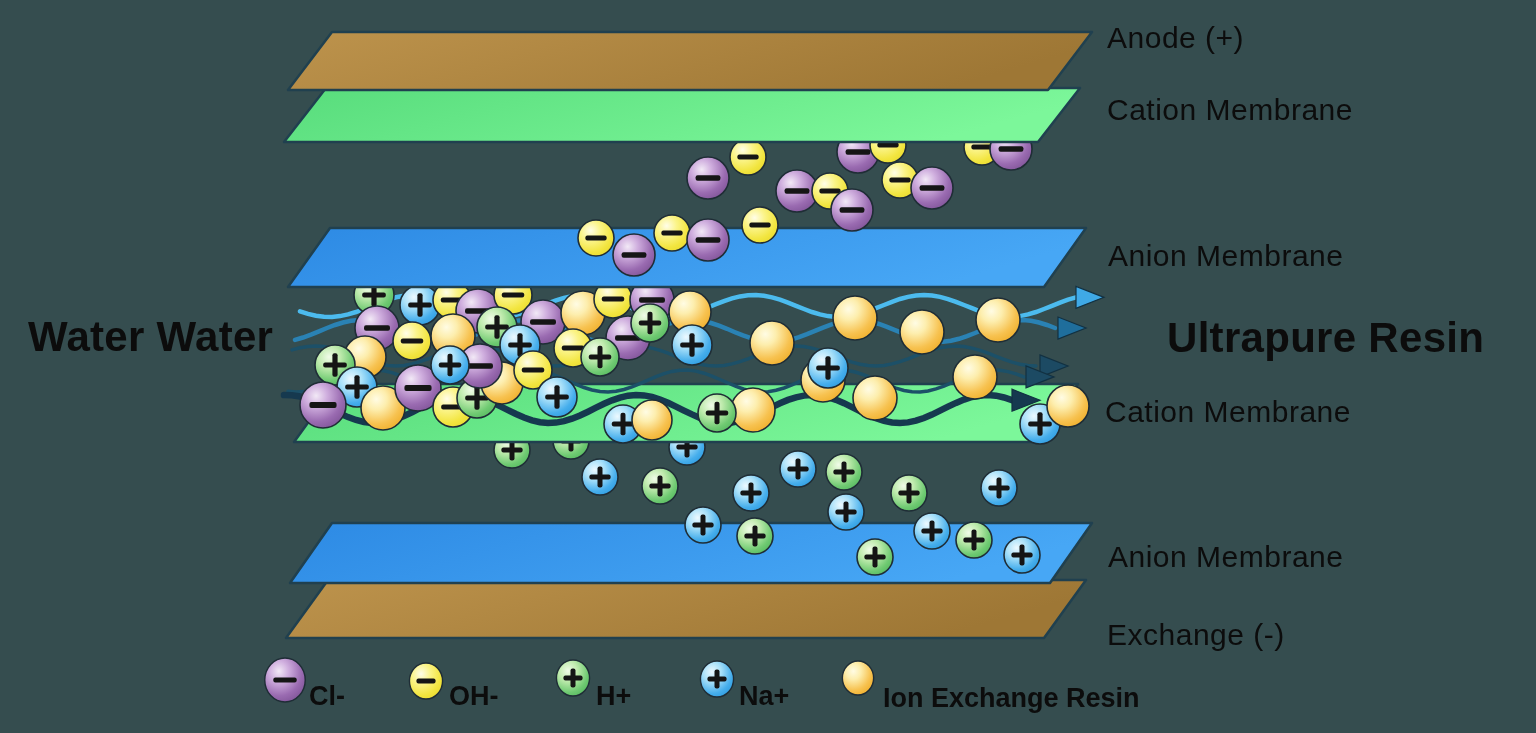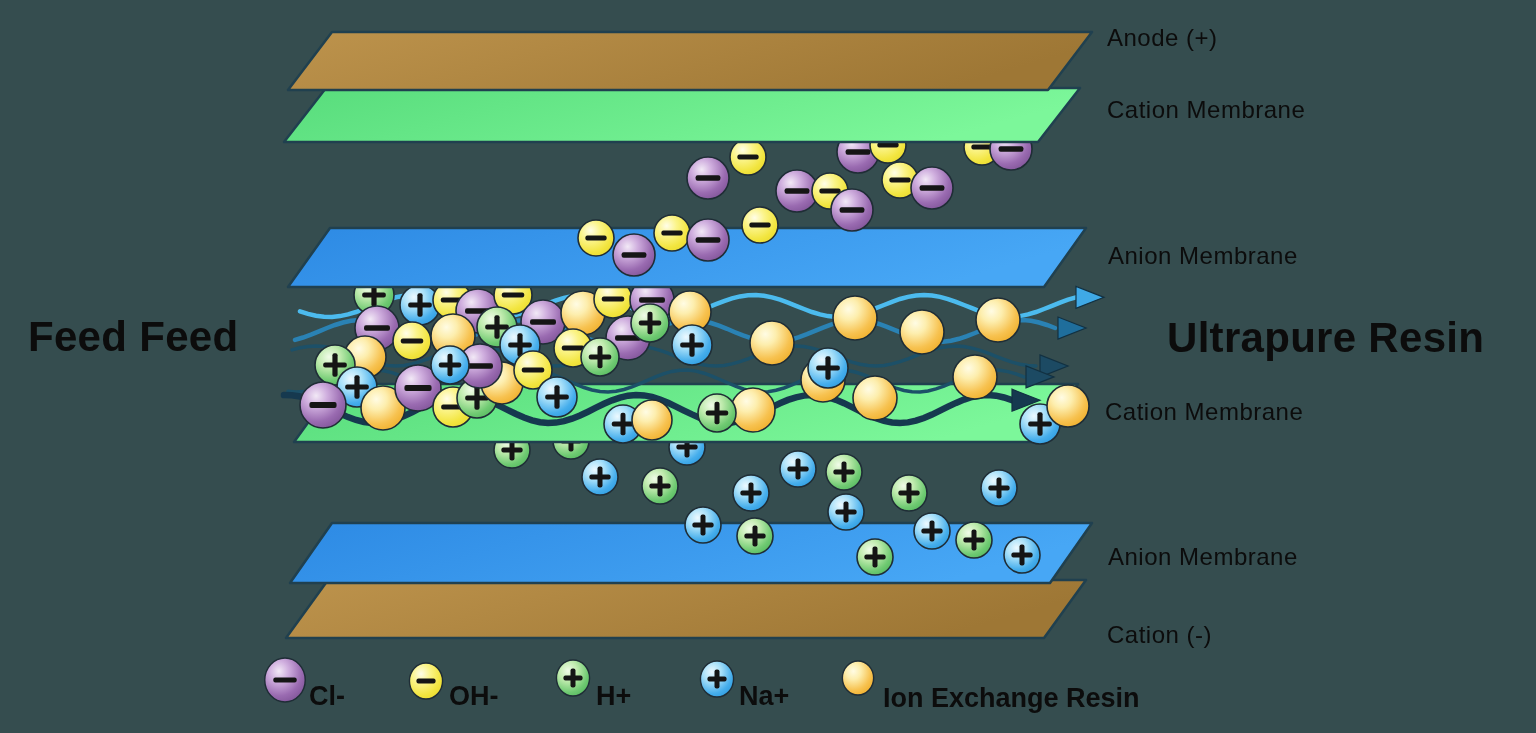--- a/index.html
+++ b/index.html
@@ -6,21 +6,21 @@
   body{
     width:1536px;height:733px;position:relative;overflow:hidden;
     background:#354d4f;
     font-family:"Liberation Sans", sans-serif;
   }
   #scene{position:absolute;left:0;top:0;}
   .lbl{
     position:absolute;transform:translateY(-50%);
     white-space:nowrap;color:#0c0c0c;line-height:1;
   }
-  .lbl-reg{font-size:24px;font-weight:500;letter-spacing:.5px;text-align:center;}
+  .lbl-reg{font-size:30px;font-weight:500;letter-spacing:.5px;text-align:center;}
   .lbl-big{font-size:42px;font-weight:800;letter-spacing:.3px;}
 </style>
 </head>
 <body>
 
 <svg id="scene" width="1536" height="733" viewBox="0 0 1536 733">
     <defs>
       <radialGradient id="g-cl" cx="35%" cy="30%" r="80%">
         <stop offset="0%" stop-color="#f2e9f6"></stop>
         <stop offset="30%" stop-color="#cfaede"></stop>
@@ -438,20 +438,20 @@
       <rect x="707.442" y="676.5" width="19.116" height="5" rx="2" fill="#151515"></rect>
       <rect x="714.5" y="669.442" width="5" height="19.116" rx="2" fill="#151515"></rect>
       <text x="739" y="696" fill="#0c0c0c" font-size="27" font-weight="bold" font-family="&quot;Liberation Sans&quot;, sans-serif" dominant-baseline="central">Na+</text>
     </g>
     <g>
       <ellipse cx="858" cy="678" rx="15.64" ry="17" fill="url(#g-resin)" stroke="#1f2d36" stroke-width="1.4"></ellipse>
       <text x="883" y="698" fill="#0c0c0c" font-size="27" font-weight="bold" font-family="&quot;Liberation Sans&quot;, sans-serif" dominant-baseline="central">Ion Exchange Resin</text>
     </g>
   </svg>
 
-<div class="lbl lbl-big" style="left: 28px; top: 337px;">Feed Feed</div>
+<div class="lbl lbl-big" style="left: 28px; top: 337px;">Water Water</div>
 <div class="lbl lbl-big" style="left: 1167px; top: 338px;">Ultrapure Resin</div>
 <div class="lbl lbl-reg" style="left: 1107px; top: 38px;">Anode (+)</div>
 <div class="lbl lbl-reg" style="left: 1107px; top: 110px;">Cation Membrane</div>
 <div class="lbl lbl-reg" style="left: 1108px; top: 256px;">Anion Membrane</div>
 <div class="lbl lbl-reg" style="left: 1105px; top: 412px;">Cation Membrane</div>
 <div class="lbl lbl-reg" style="left: 1108px; top: 557px;">Anion Membrane</div>
-<div class="lbl lbl-reg" style="left: 1107px; top: 635px;">Cation (-)</div>
+<div class="lbl lbl-reg" style="left: 1107px; top: 635px;">Exchange (-)</div>
 
 </body></html>

